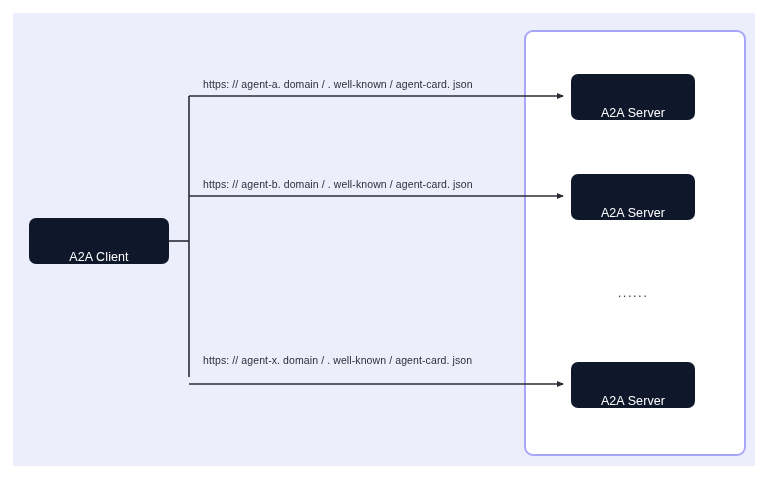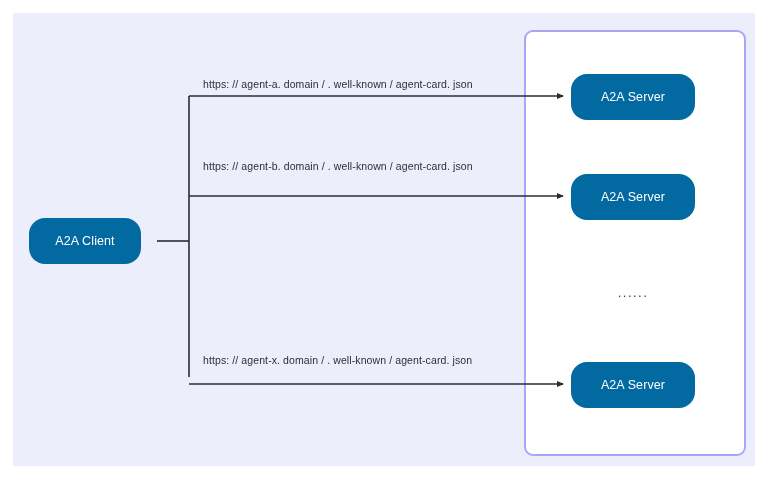--- a/index.html
+++ b/index.html
@@ -32,34 +32,34 @@
     top: 30px;
     width: 222px;
     height: 426px;
     background: #ffffff;
     border: 2px solid #a9a6f9;
     border-radius: 9px;
     box-sizing: border-box;
   }
   .node {
     position: absolute;
-    background: #0369a1;
-    border-radius: 16px;
+    background: #0f172a;
+    border-radius: 7px;
     color: #ffffff;
     font-size: 12.5px;
     display: flex;
-    align-items: center;
+    align-items: flex-end;
     justify-content: center;
     letter-spacing: 0.1px;
     box-sizing: border-box;
   }
   .node-client {
     left: 29px;
     top: 218px;
-    width: 112px;
+    width: 140px;
     height: 46px;
   }
   .node-server-1 {
     left: 571px;
     top: 74px;
     width: 124px;
     height: 46px;
   }
   .node-server-2 {
     left: 571px;
@@ -92,21 +92,21 @@
     pointer-events: none;
   }
   .edge-label {
     position: absolute;
     font-size: 10.5px;
     color: #2e2e38;
     white-space: nowrap;
     letter-spacing: 0.1px;
   }
   .label-a { left: 203px; top: 78px; }
-  .label-b { left: 203px; top: 160px; }
+  .label-b { left: 203px; top: 178px; }
   .label-x { left: 203px; top: 354px; }
 </style>
 </head>
 <body>
 
 <div id="canvas">
 
   <div class="page-bg"></div>
 
   <div class="server-group"></div>

